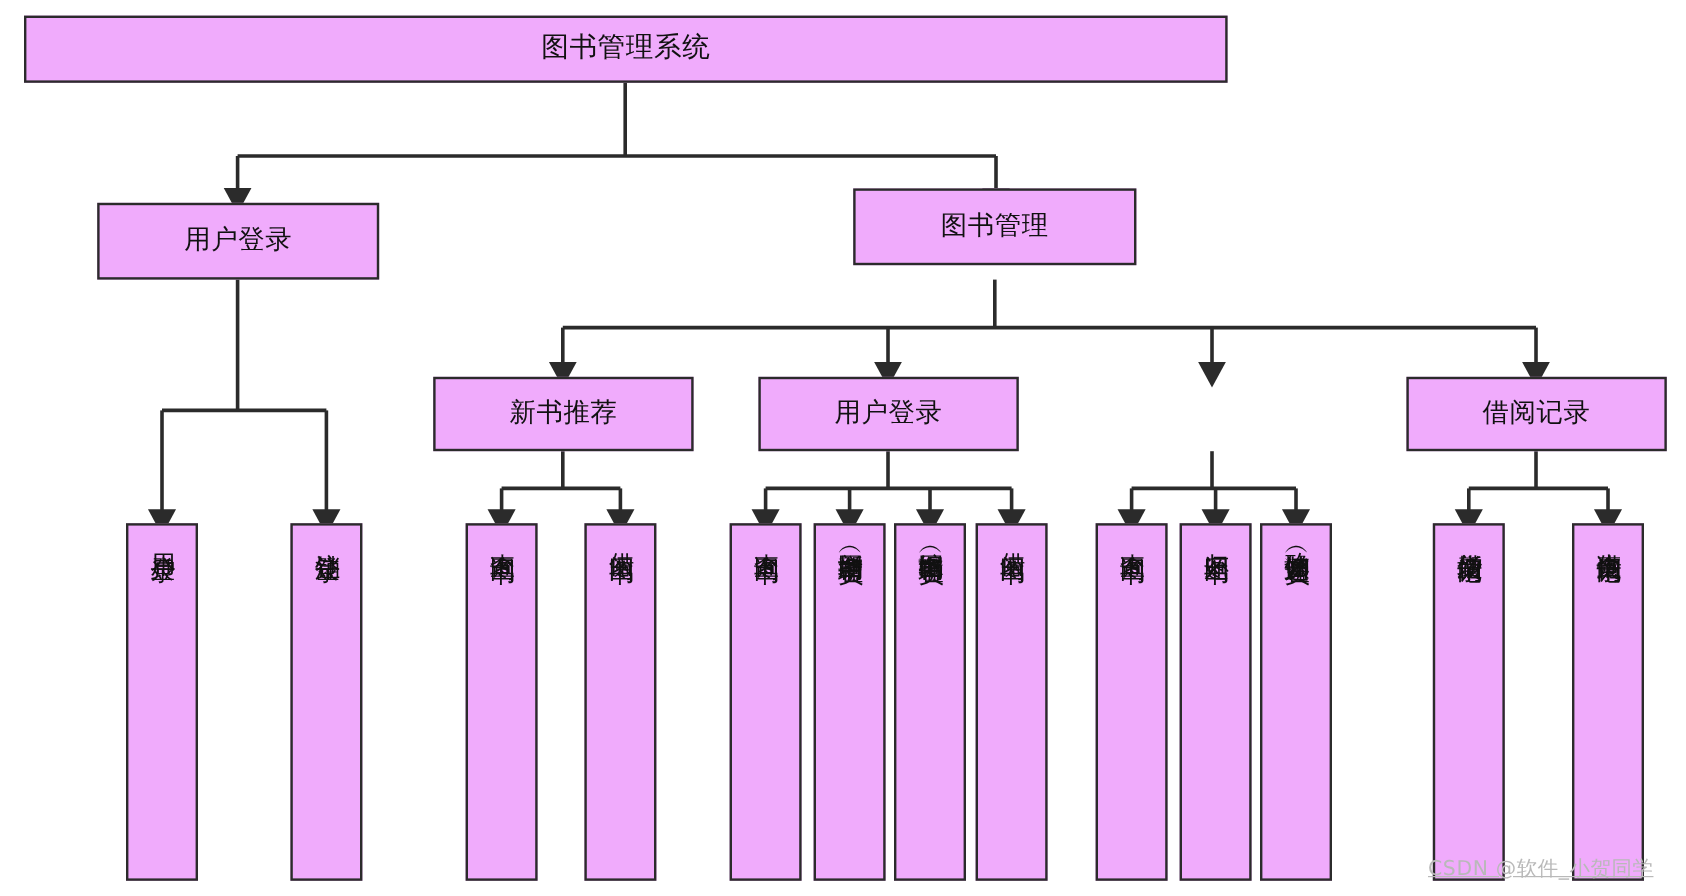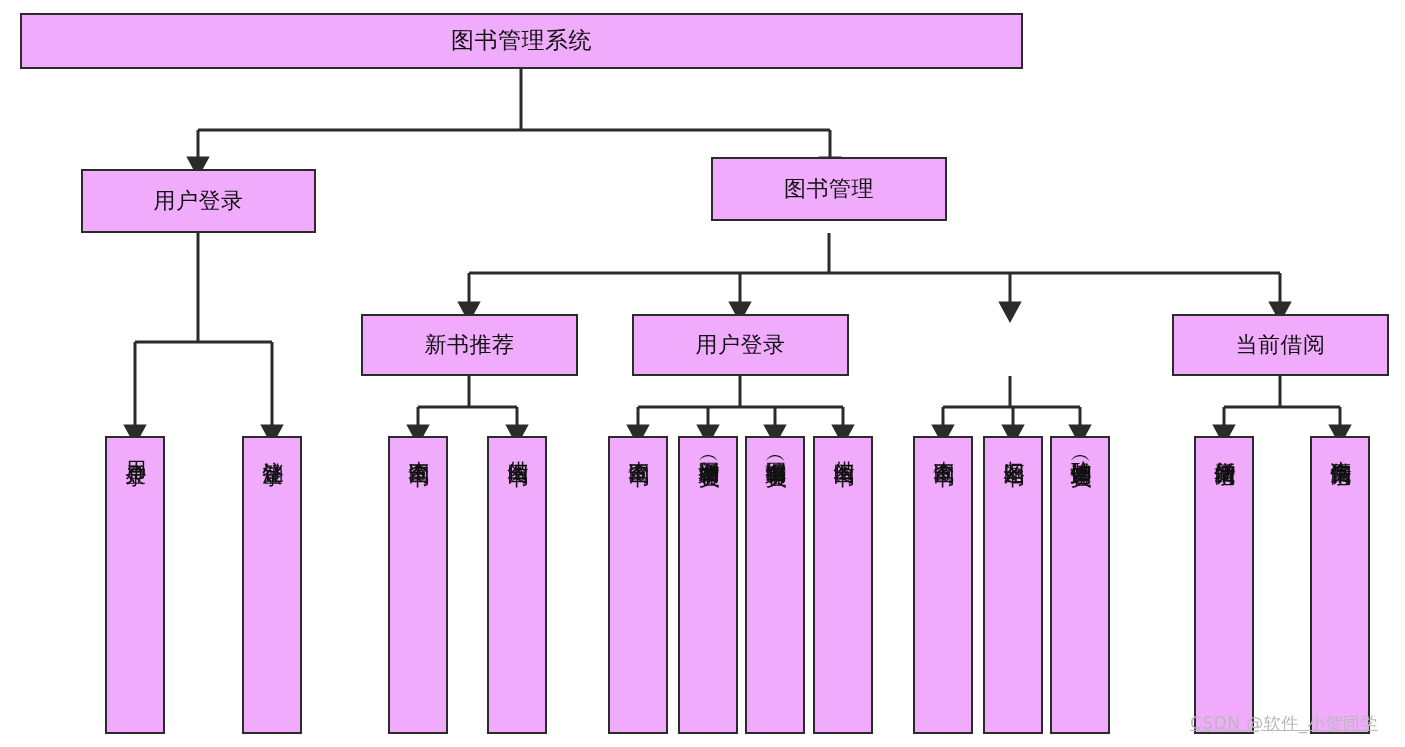--- a/index.html
+++ b/index.html
@@ -158,21 +158,21 @@
     <span class="node-label">图书管理</span>
   </div>
 
   <div class="node-box level-3" style="left:361px; top:314px; width:217px; height:62px;">
     <span class="node-label">新书推荐</span>
   </div>
   <div class="node-box level-3" style="left:632px; top:314px; width:217px; height:62px;">
     <span class="node-label">用户登录</span>
   </div>
   <div class="node-box level-3" style="left:1172px; top:314px; width:217px; height:62px;">
-    <span class="node-label">当前借阅</span>
+    <span class="node-label">借阅记录</span>
   </div>
 
   <div class="node-box leaf-box" style="left:105px; top:436px; width:60px; height:298px;">
     <span class="node-label">用户登录</span>
   </div>
   <div class="node-box leaf-box" style="left:242px; top:436px; width:60px; height:298px;">
     <span class="node-label">注销登录</span>
   </div>
 
   <div class="node-box leaf-box" style="left:388px; top:436px; width:60px; height:298px;">

